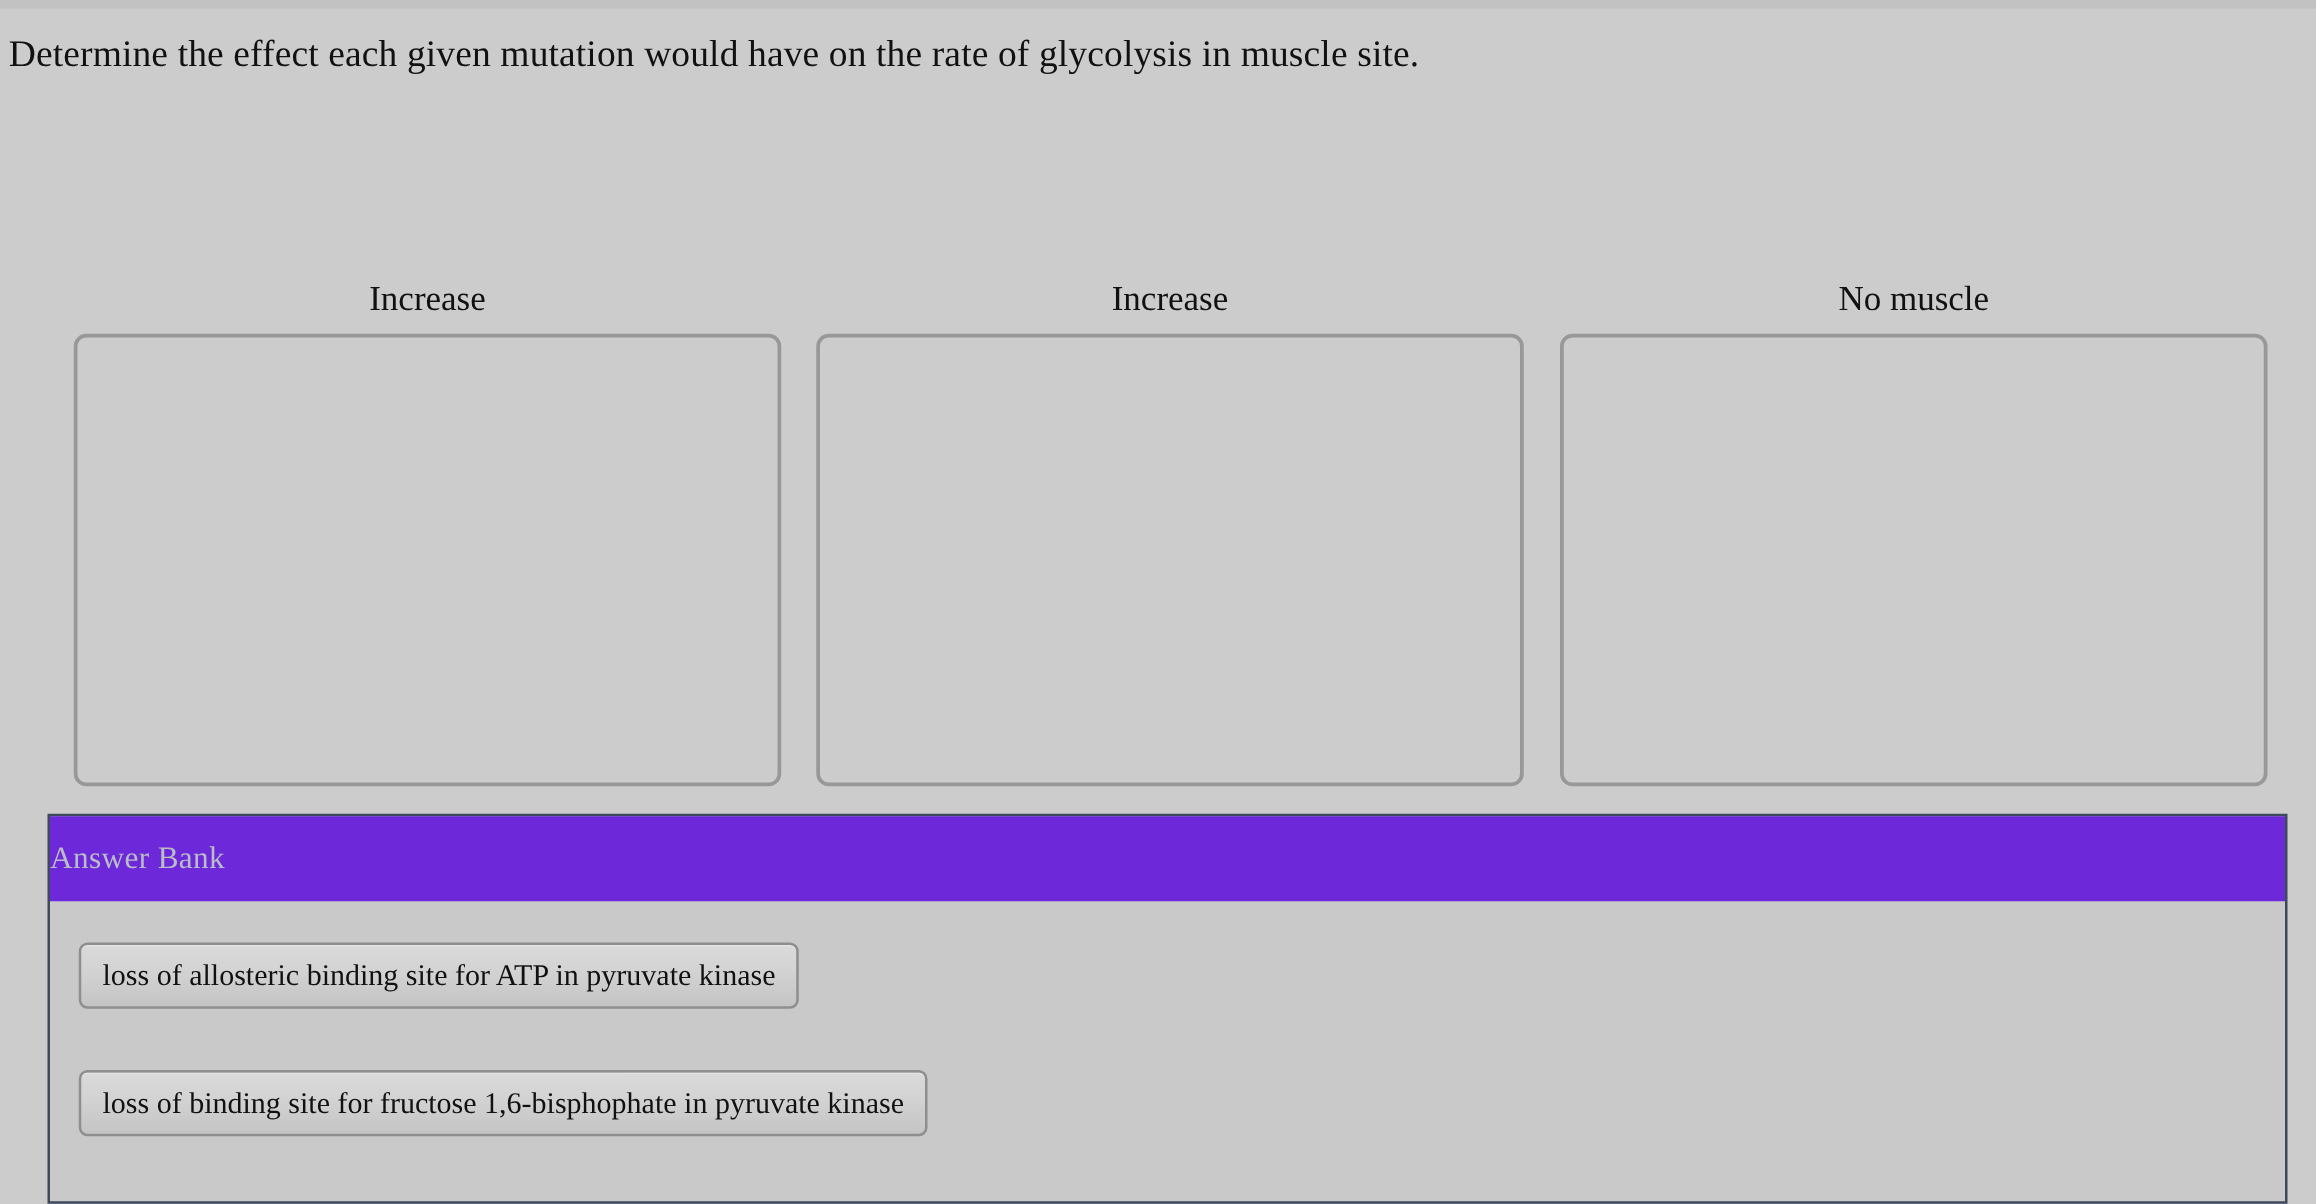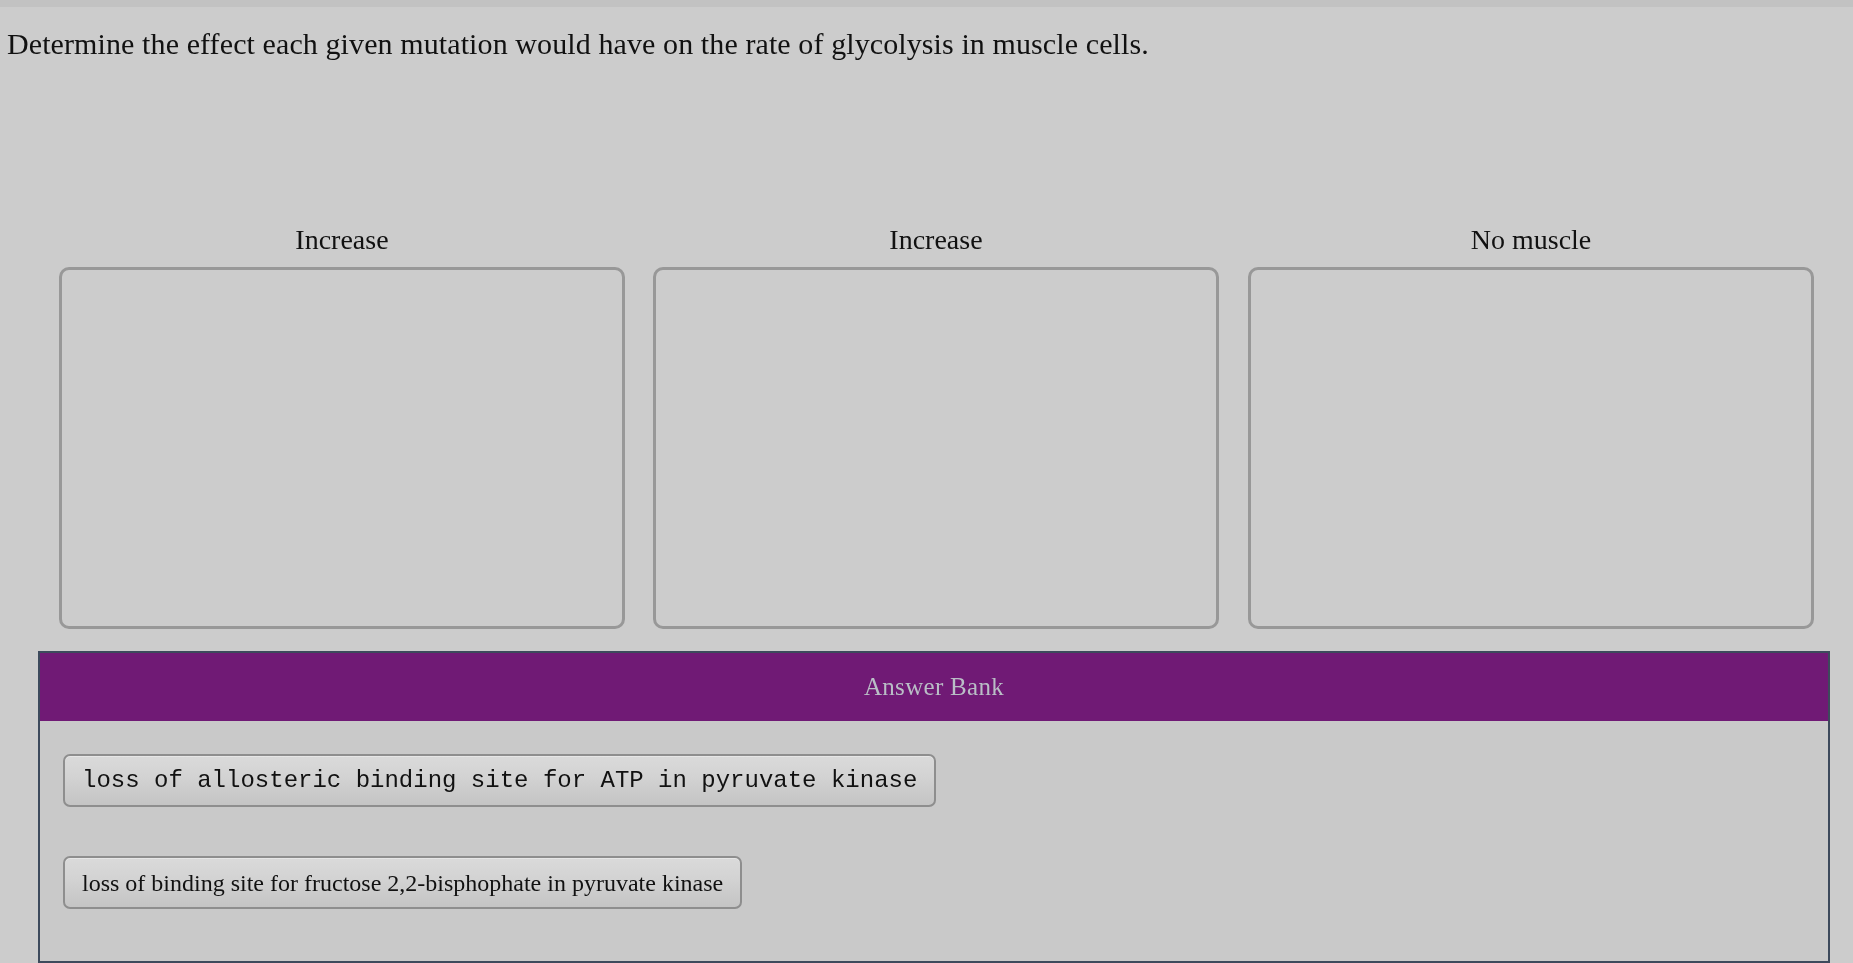--- a/index.html
+++ b/index.html
@@ -86,24 +86,23 @@
     top: 644px;
     left: 38px;
     width: 1792px;
     height: 312px;
     box-sizing: border-box;
     border: 2px solid #3d4a5c;
     background: #c9c9c9;
   }
   .answer-bank-header {
     height: 68px;
-    background: #701a75;
+    background: #6d28d9;
     display: flex;
     align-items: center;
-    justify-content: center;
   }
   .answer-bank-title {
     color: #b9bec6;
     font-size: 25px;
     letter-spacing: 0.3px;
   }
   .answer-bank-body {
     position: relative;
     height: 240px;
     padding: 0;
@@ -120,33 +119,33 @@
     border-radius: 7px;
     background: linear-gradient(to bottom, #dadada 0%, #d3d3d3 42%, #c4c4c4 100%);
     font-size: 24px;
     line-height: 28px;
     color: #111111;
     white-space: nowrap;
     cursor: grab;
     box-shadow: 0 1px 0 rgba(255,255,255,0.35) inset;
   }
 
-  .tile-0 { left: 23px;  top: 33px; font-family: Liberation Mono, monospace; }
+  .tile-0 { left: 23px;  top: 33px; }
   .tile-1 { left: 638px; top: 33px; }
   .tile-2 { left: 23px;  top: 135px; }
   .tile-3 { left: 735px; top: 135px; }
 </style>
 </head>
 <body>
 
 <div class="top-strip"></div>
 
 <div class="page">
 
-  <div class="prompt">Determine the effect each given mutation would have on the rate of glycolysis in muscle cells.</div>
+  <div class="prompt">Determine the effect each given mutation would have on the rate of glycolysis in muscle site.</div>
 
   <div class="categories">
 
     <div class="category cat-1">
       <div class="category-label">Increase</div>
       <div class="dropzone"></div>
     </div>
 
     <div class="category cat-2">
       <div class="category-label">Increase</div>
@@ -159,17 +158,17 @@
     </div>
 
   </div>
 
   <div class="answer-bank">
     <div class="answer-bank-header">
       <span class="answer-bank-title">Answer Bank</span>
     </div>
     <div class="answer-bank-body">
       <div class="tile tile-0">loss of allosteric binding site for ATP in pyruvate kinase</div>
-      <div class="tile tile-2">loss of binding site for fructose 2,2-bisphophate in pyruvate kinase</div>
+      <div class="tile tile-2">loss of binding site for fructose 1,6-bisphophate in pyruvate kinase</div>
     </div>
   </div>
 
 </div>
 
 </body></html>

